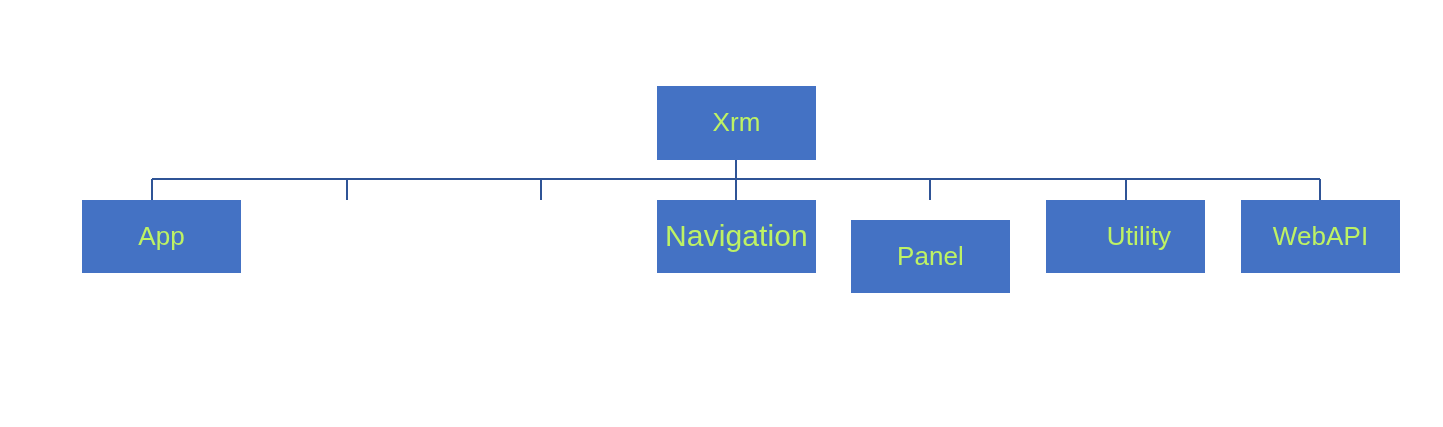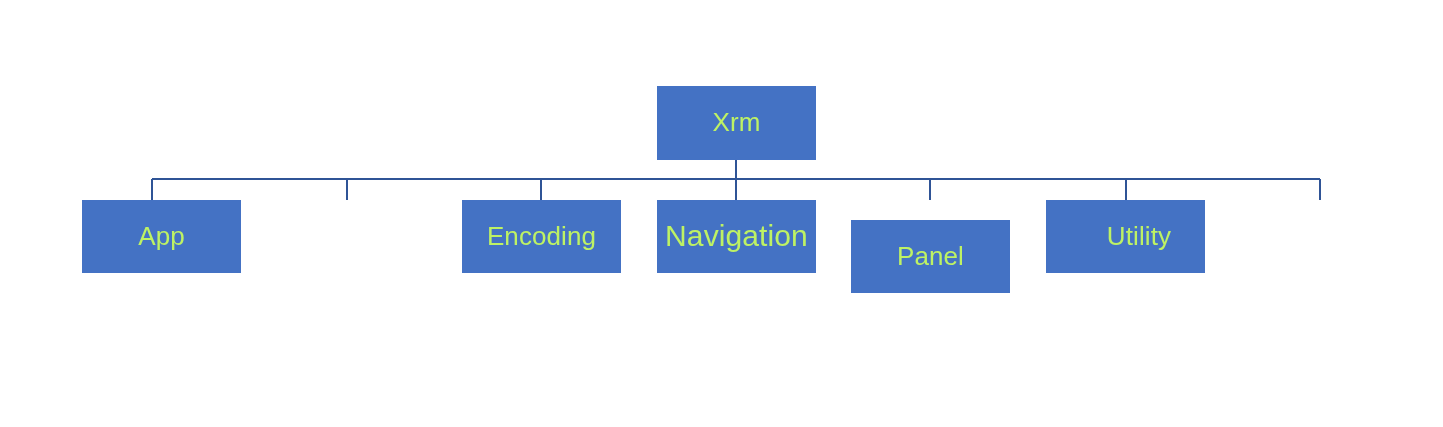--- a/index.html
+++ b/index.html
@@ -87,30 +87,30 @@
 
   <div class="node-box root-node" style="background:#4472C4;">
     <span class="node-label">Xrm</span>
   </div>
 
   <div class="node-box child-node child-0" style="background:#4472C4;">
     <span class="node-label">App</span>
   </div>
 
 
-  <div class="node-box child-node child-2" style="background:#4472C4;">
-    <span class="node-label">Encoding</span>
-  </div>
 
   <div class="node-box child-node child-3" style="background:#4472C4;">
     <span class="node-label">Navigation</span>
   </div>
 
   <div class="node-box child-node child-4" style="background:#4472C4;">
     <span class="node-label">Panel</span>
   </div>
 
   <div class="node-box child-node child-5" style="background:#4472C4;">
     <span class="node-label">Utility</span>
   </div>
 
+  <div class="node-box child-node child-6" style="background:#4472C4;">
+    <span class="node-label">WebAPI</span>
+  </div>
 
 </div>
 
 </body></html>

